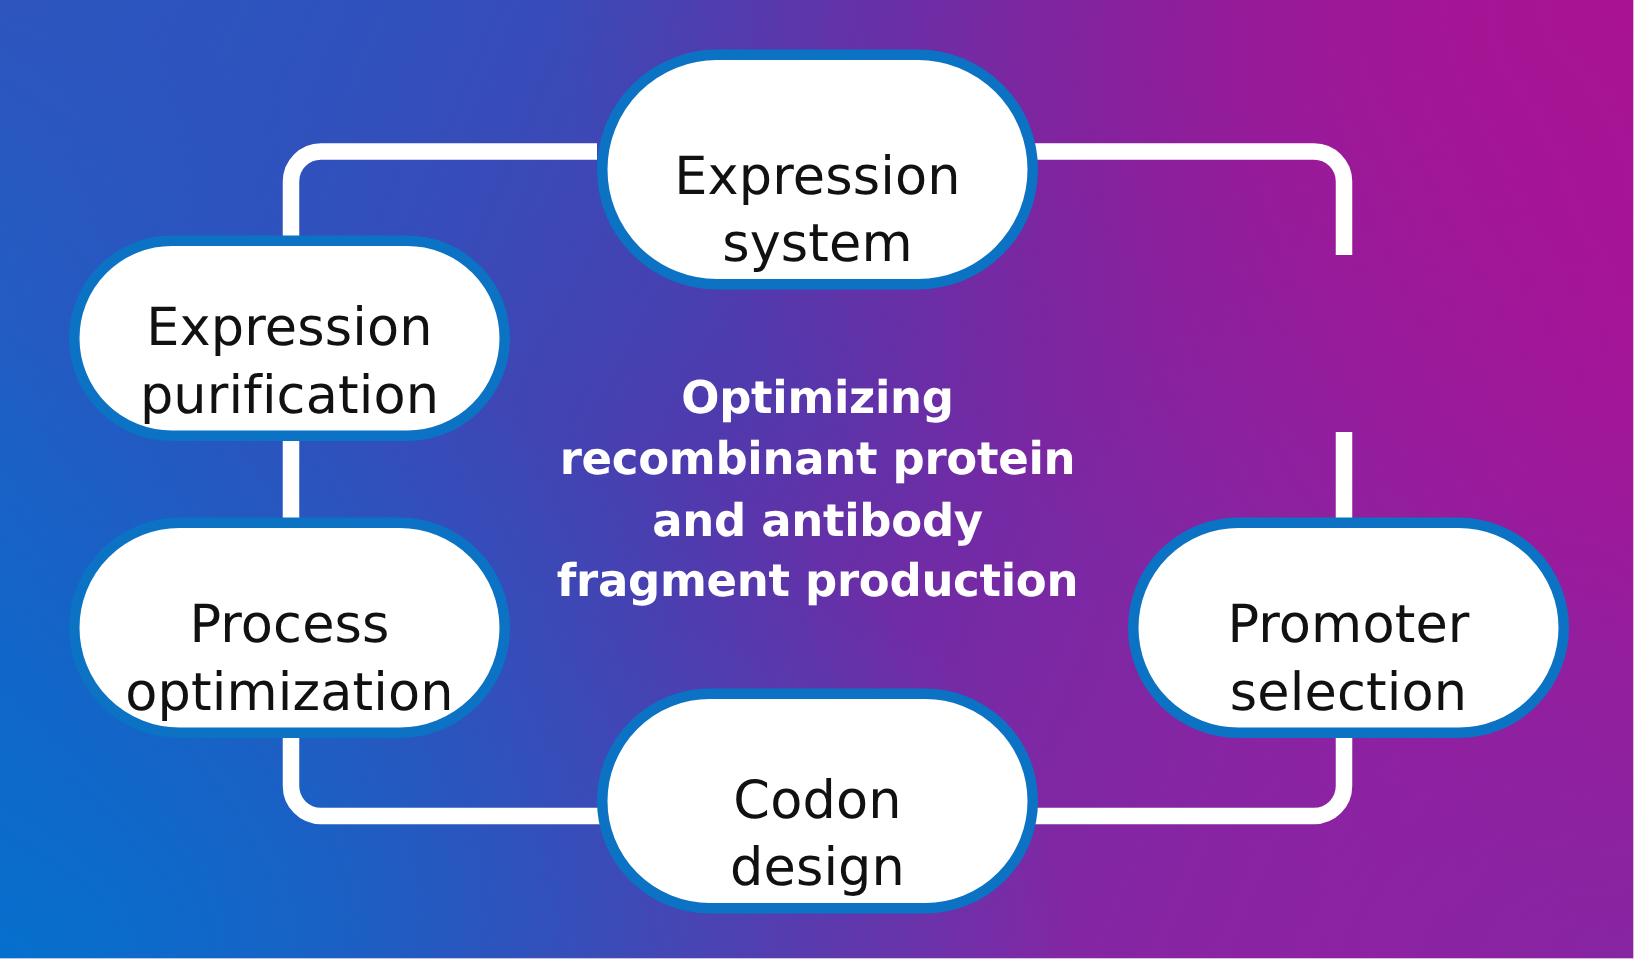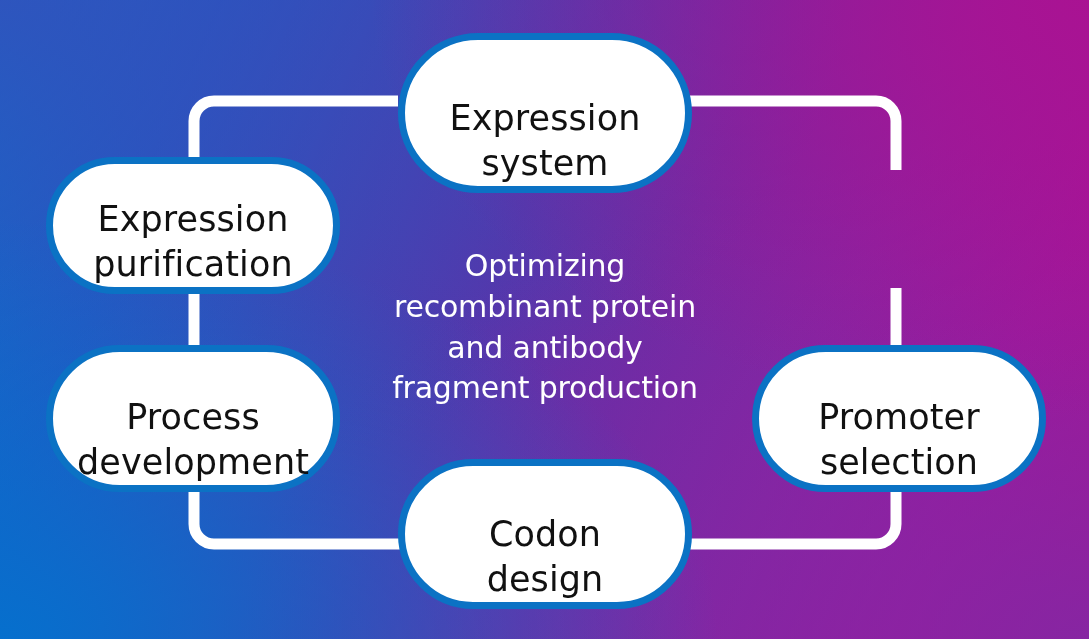--- a/index.html
+++ b/index.html
@@ -78,21 +78,21 @@
 
   
   #center-heading {
     position: absolute;
     left: 352px;
     top: 246px;
     width: 386px;
     text-align: center;
     color: #ffffff;
     font-size: 30px;
-    font-weight: normal;
+    font-weight: bold;
     line-height: 1.36;
     letter-spacing: -0.2px;
     white-space: pre-line;
     z-index: 4;
   }
 </style>
 </head>
 <body>
 
 <div id="canvas">
@@ -125,21 +125,21 @@
 selection</span>
   </div>
 
   <div class="pill" id="pill-vector-design">
     <span>Codon
 design</span>
   </div>
 
   <div class="pill" id="pill-process-development">
     <span>Process
-development</span>
+optimization</span>
   </div>
 
   <div class="pill" id="pill-downstream-purification">
     <span>Expression
 purification</span>
   </div>
 
   <div id="center-heading">Optimizing
 recombinant protein
 and antibody

